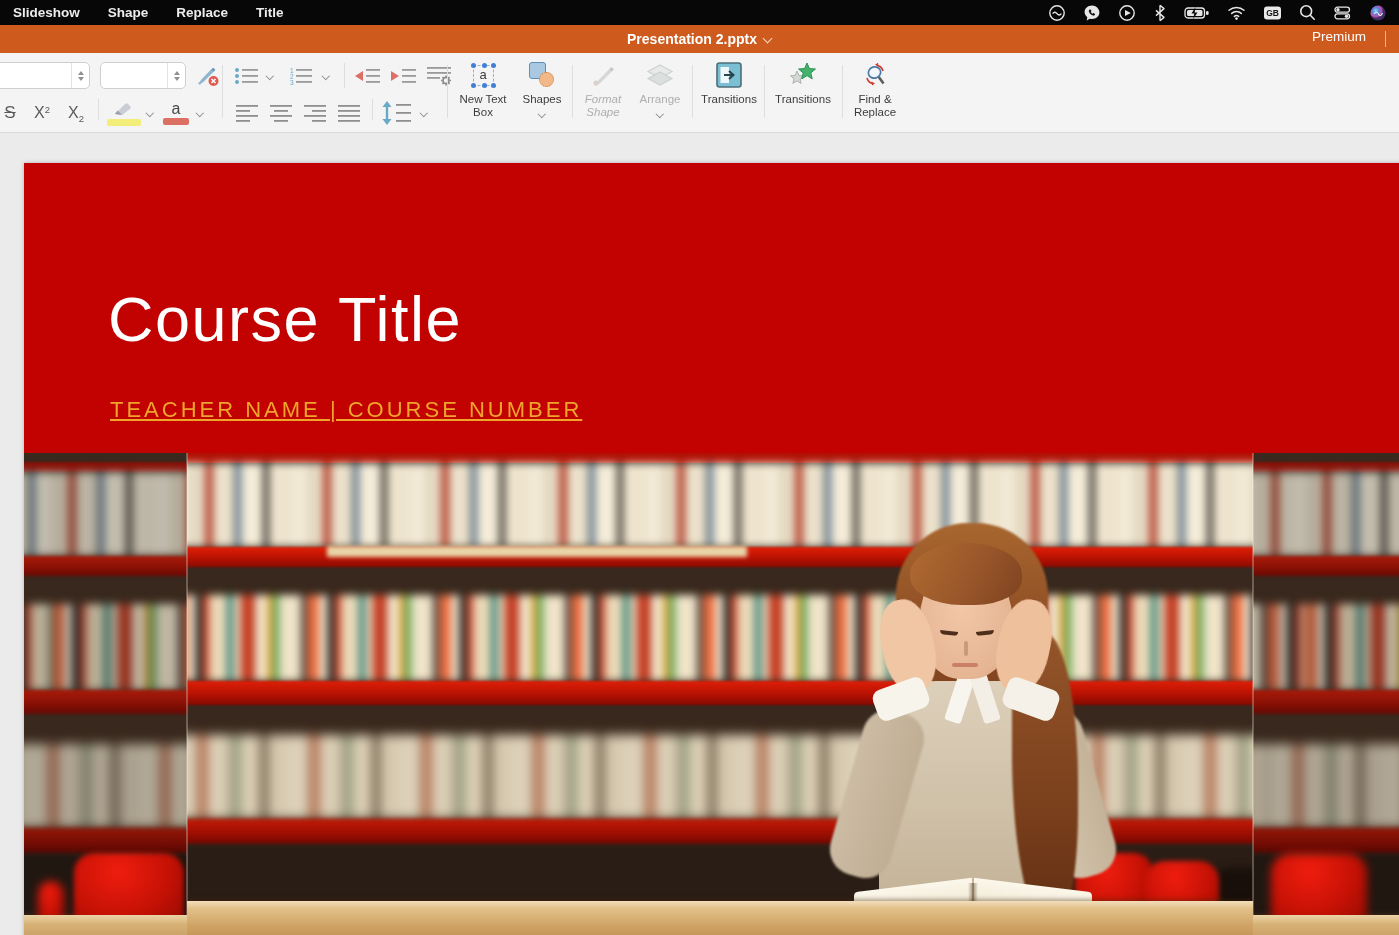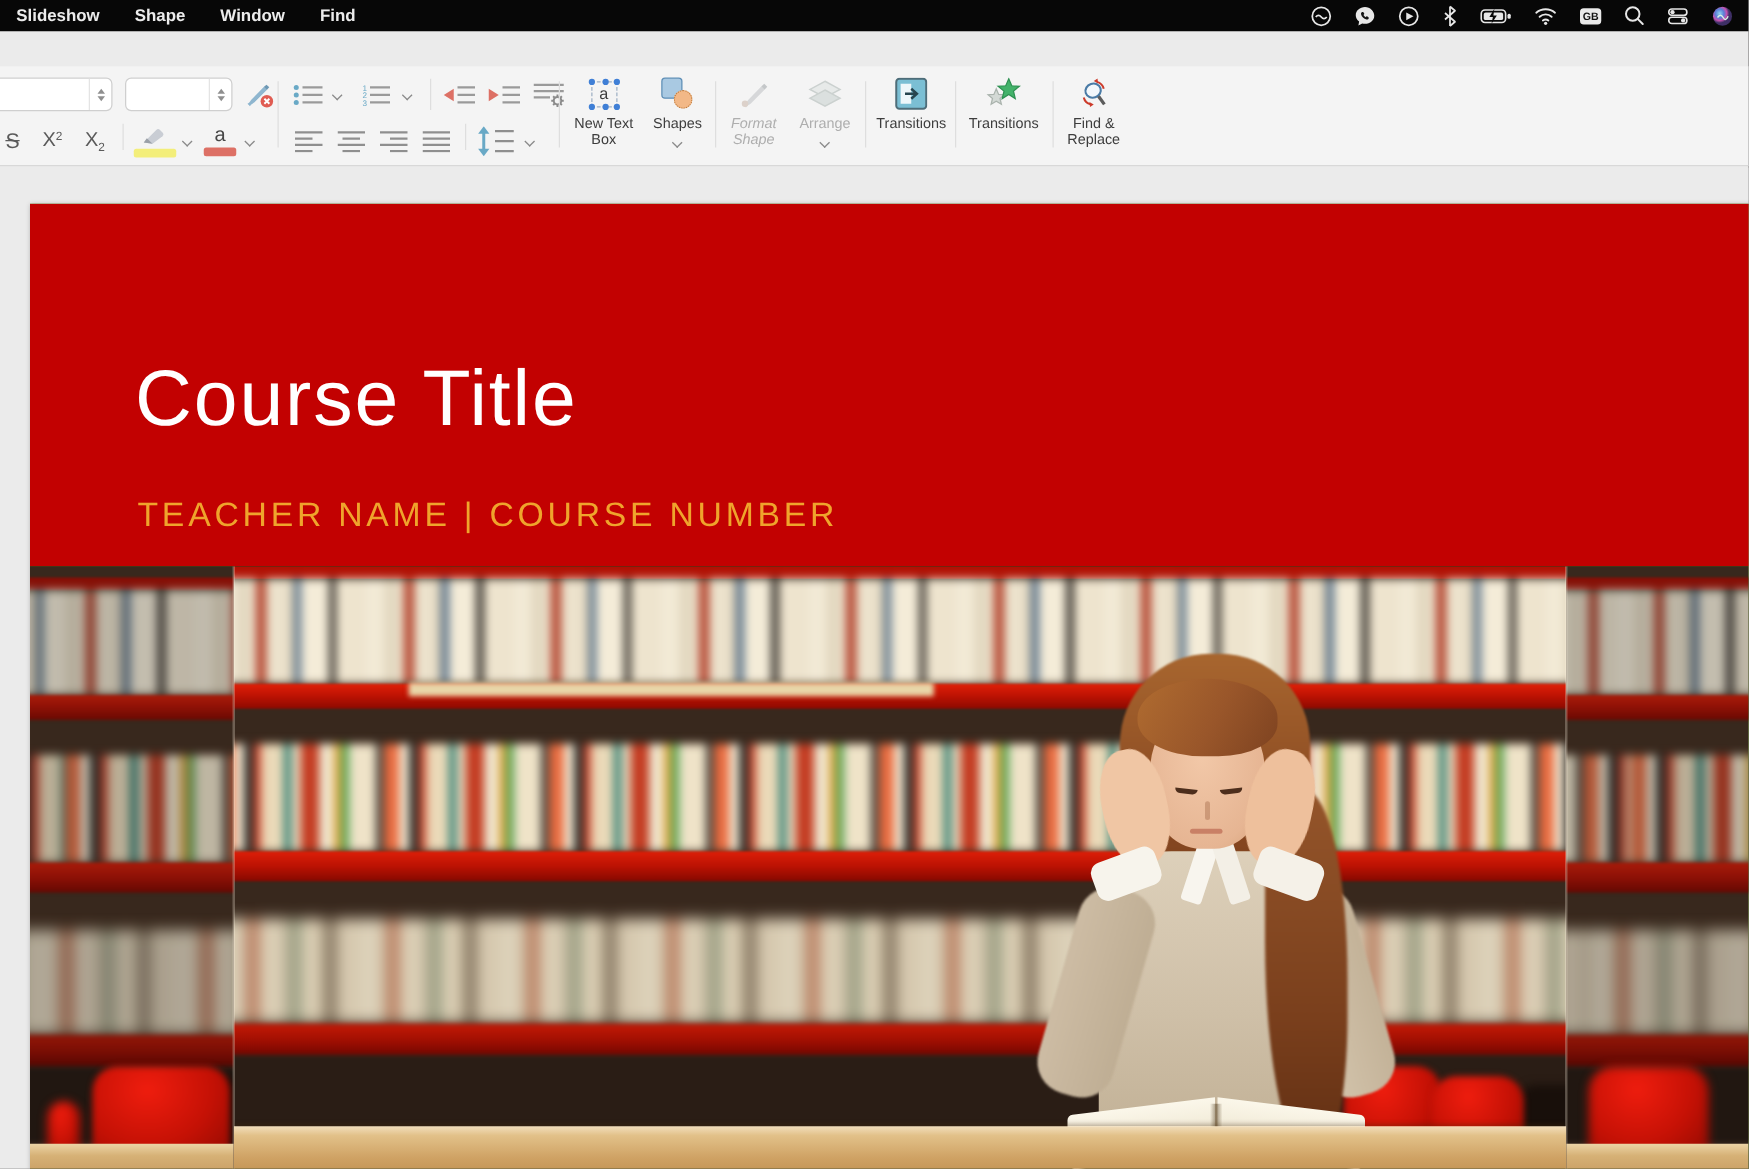--- a/index.html
+++ b/index.html
@@ -76,22 +76,22 @@
   .shp .ci{position:absolute;right:1px;bottom:1px;width:15px;height:15px;border-radius:50%;
            background:#f2b887;border:1.5px dotted #c07c3c;}
 
   
   .canvas{position:absolute;top:134px;left:0;right:0;bottom:0;background:#ebebeb;}
   .slide{position:absolute;left:24px;top:29px;width:1397px;height:784px;background:#4d7c0f;
          box-shadow:0 0 4px rgba(0,0,0,.25);overflow:hidden;}
   .banner{position:absolute;top:0;left:0;right:0;height:290px;background:var(--banner-red,#c20101);}
   .slide-title{position:absolute;left:84px;top:120px;font-size:63px;font-weight:300;color:#fff;
                letter-spacing:1.5px;cursor:text;}
-  .slide-subtitle{position:absolute;left:86px;top:234px;font-size:27px;font-weight:300;
-                  color:var(--subtitle-gold,#efa42c);letter-spacing:3px;cursor:text;}
+  .slide-subtitle{position:absolute;left:86px;top:234px;font-size:22px;font-weight:300;
+                  color:var(--subtitle-gold,#efa42c);letter-spacing:3px;cursor:text;text-decoration:underline;}
 
   
   .photo{position:absolute;top:290px;left:0;width:1375px;height:494px;background:#38281d;overflow:hidden;}
   .parea{position:absolute;top:0;bottom:0;overflow:hidden;}
   .pa-left{left:0;width:163px;}
   .pa-main{left:163px;width:1066px;}
   .pa-right{left:1229px;width:146px;}
   .shelfset{position:absolute;inset:0;}
   .strip .shelfset{transform:translateY(9px);filter:brightness(.8) saturate(.92) blur(1px);}
   .prow{position:absolute;left:-12px;right:-12px;}
@@ -162,22 +162,22 @@
 </style>
 </head>
 <body>
 
 <div class="screen">
 
   <div class="menubar">
     <div class="menus">
       <span class="menu-item">Slideshow</span>
       <span class="menu-item">Shape</span>
-      <span class="menu-item">Window</span>
-      <span class="menu-item">Find</span>
+      <span class="menu-item">Replace</span>
+      <span class="menu-item">Title</span>
     </div>
     <div class="status">
       <span>
         <svg width="18" height="18" viewBox="0 0 18 18" fill="none" stroke="#e6e6e6" stroke-width="1.4">
           <circle cx="9" cy="9" r="7.2"></circle>
             <path d="M4.6 9.6 q2.2 -2.7 4.4 0 t4.4 0"></path>
         </svg>
         </span>
       <span>
         <svg width="18" height="18" viewBox="0 0 18 18">
@@ -242,20 +242,28 @@
                 <stop offset="100%" stop-color="#3e2f66"></stop>
           </radialGradient>
             </defs>
           <circle cx="9" cy="9" r="7.6" fill="url(#sirig)"></circle>
           <path d="M5 10 q2.5 -3.5 4.5 0 t4 -1" stroke="#d9f2e6" stroke-width="1.2" fill="none"></path>
         </svg>
         </span>
     </div>
   </div>
 
+  <div class="titlebar">
+    <div class="doc-title">
+      <span>Presentation 2.pptx</span>
+      <span class="tchev"></span>
+    </div>
+    <span class="premium">Premium</span>
+    <span class="tb-div"></span>
+  </div>
 
   <div class="toolbar">
 
     <div class="combo" style="left:-62px;top:9px;width:152px;">
       <span class="val"></span>
       <span class="stepper">
           <span class="car up"></span>
           <span class="car dn"></span>
         </span>
     </div>

